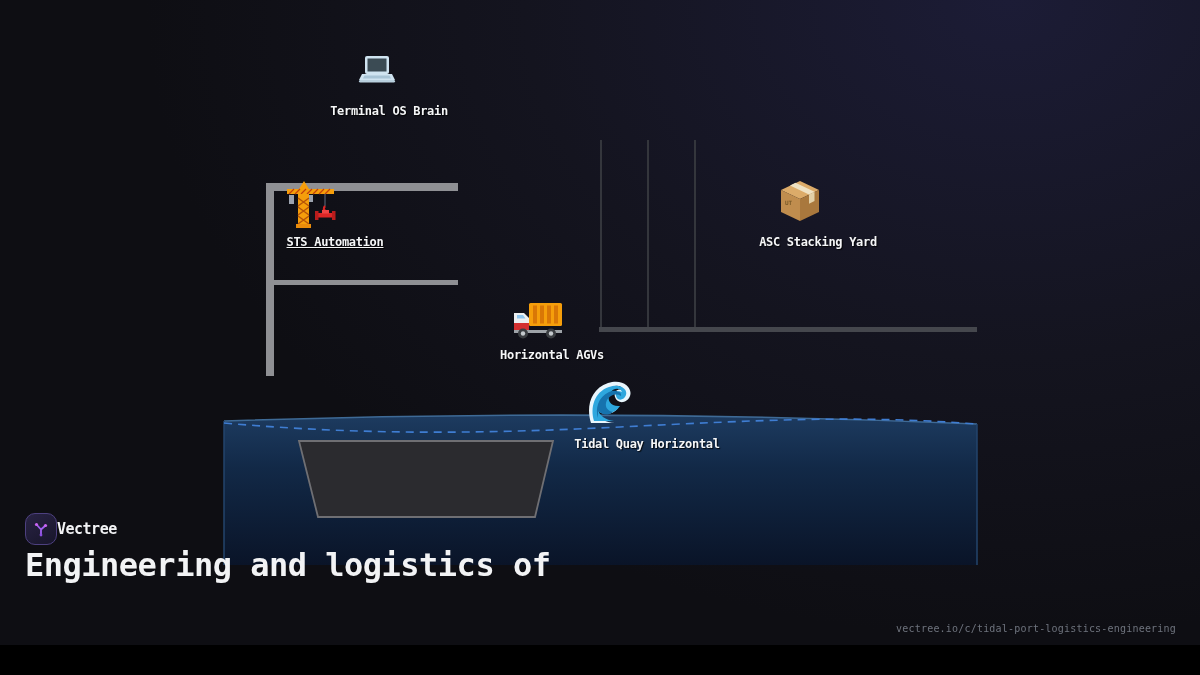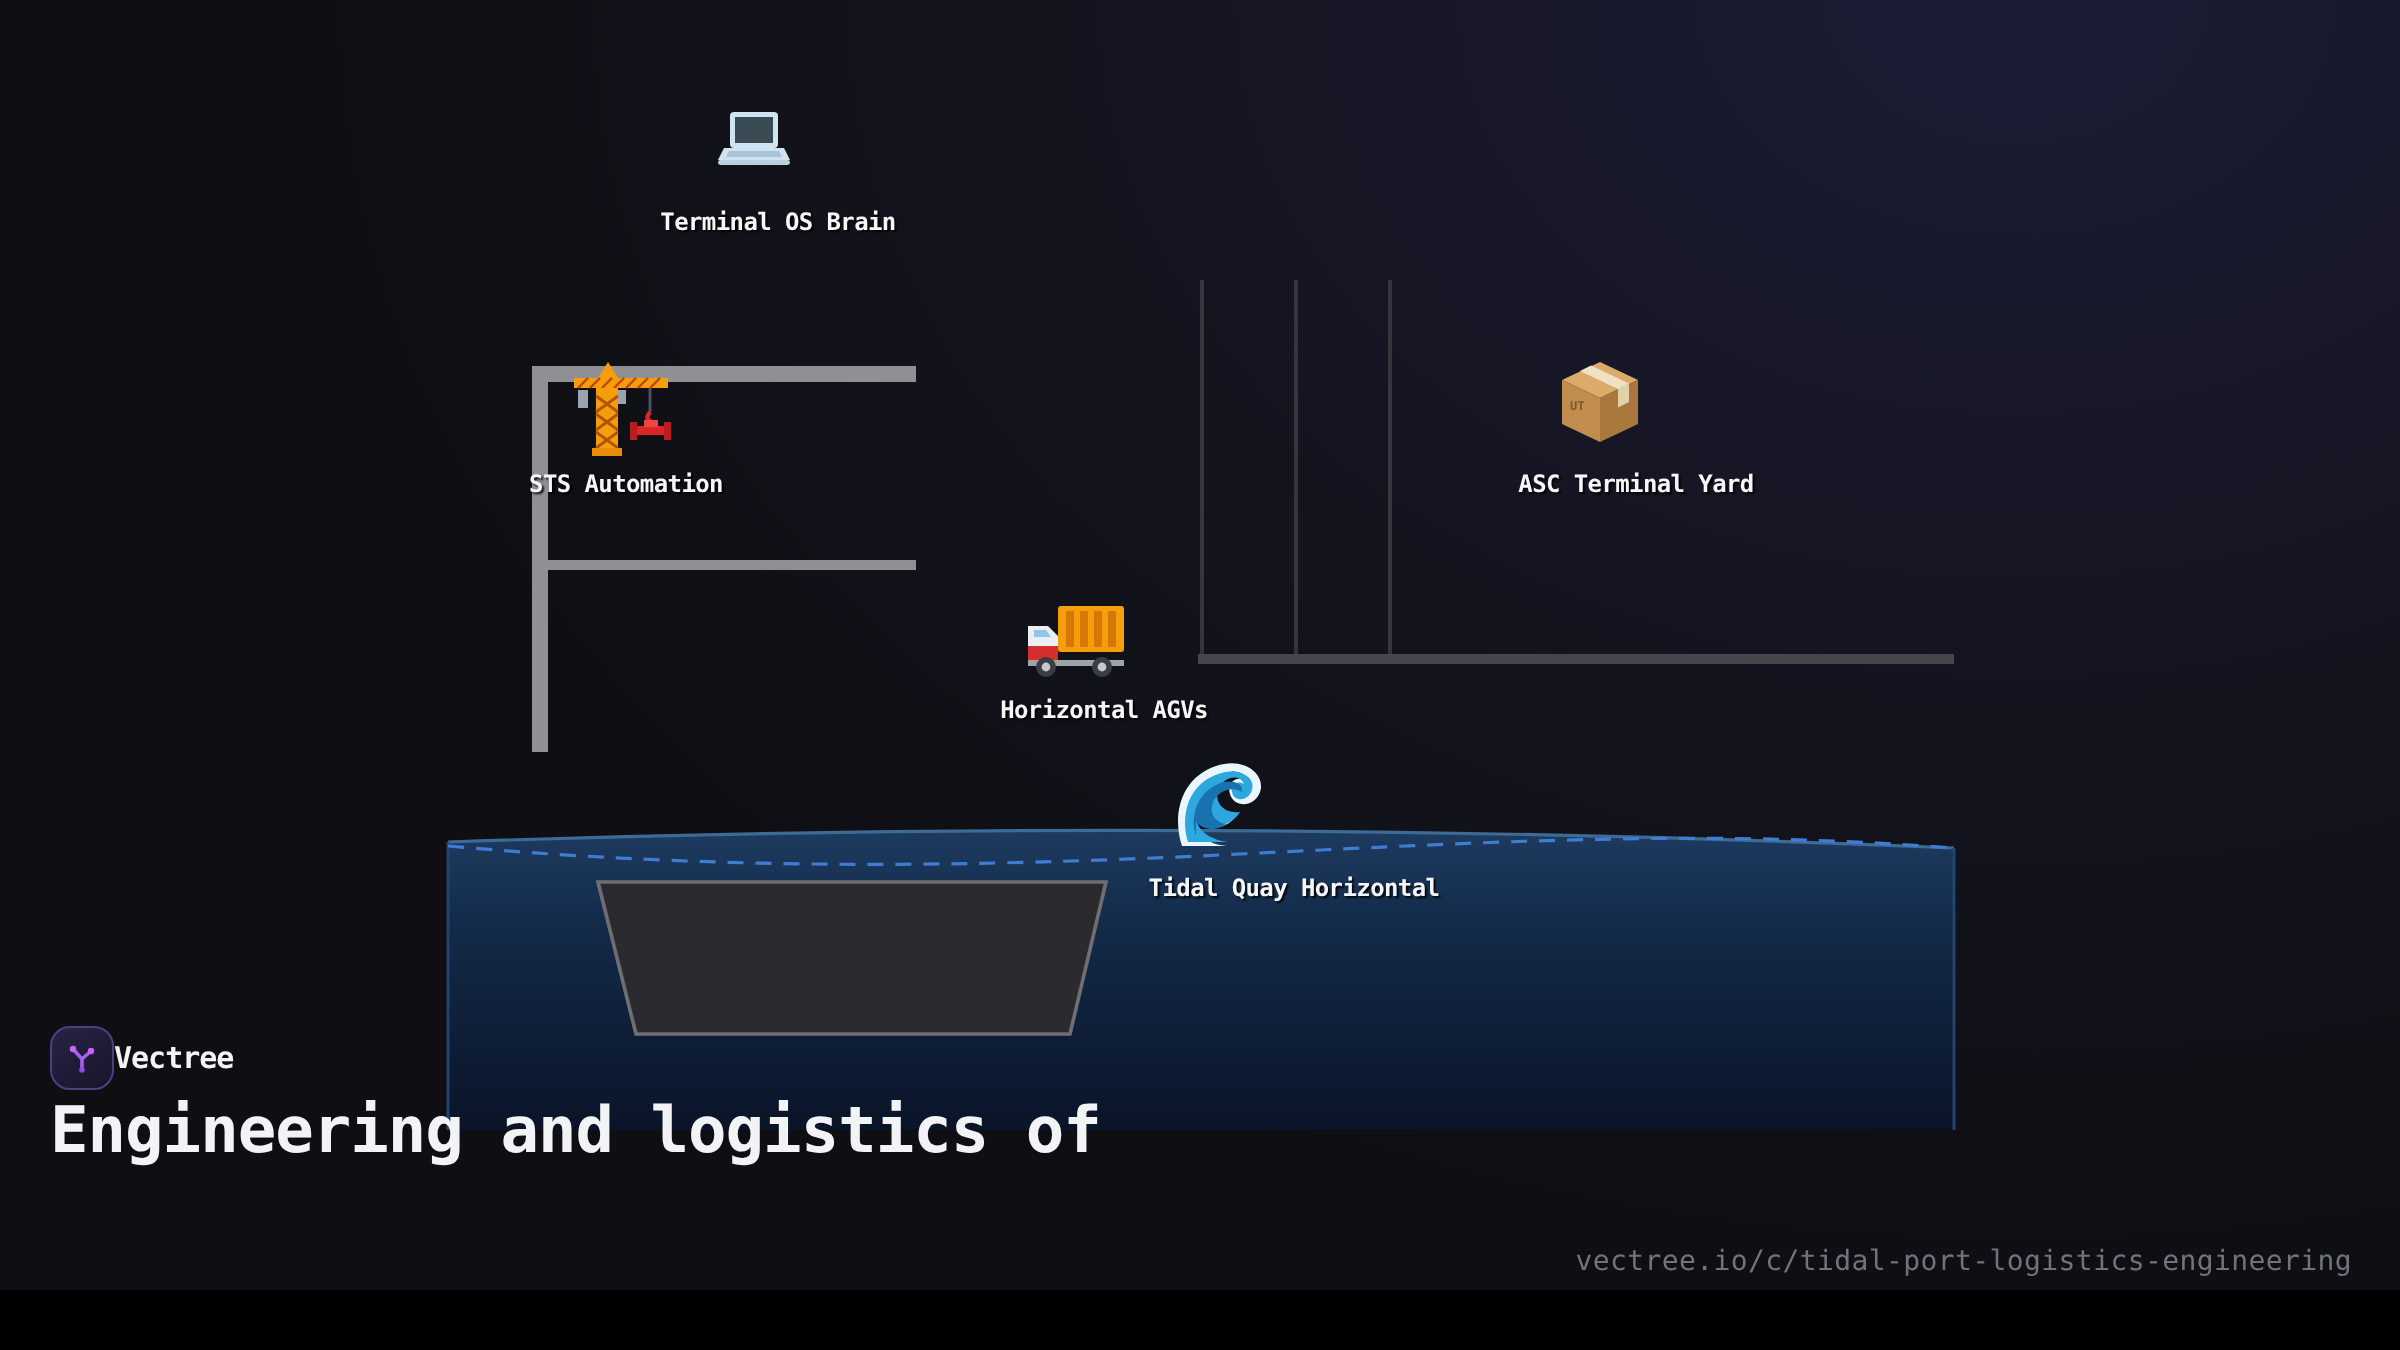--- a/index.html
+++ b/index.html
@@ -28,21 +28,21 @@
     border:1px solid #4d4080; display:flex; align-items:center; justify-content:center;
   }
   #brand-name { color:#f2f3f5; font-size:15px; font-weight:bold; letter-spacing:-0.5px; }
   #page-title {
     position:absolute; left:25px; top:549px; width:740px;
     color:#f2f3f5; font-size:32px; font-weight:bold; line-height:33px;
     letter-spacing:-0.5px; white-space:nowrap;
   }
   #footer-url {
     position:absolute; right:24px; top:623px;
-    color:#6e737d; font-size:14px; letter-spacing:0.2px; white-space:nowrap;text-align:center;
+    color:#6e737d; font-size:10px; letter-spacing:0.2px; white-space:nowrap;text-align:center;
   }
 </style>
 </head>
 <body>
 
 <div id="canvas">
 
   <div class="bar" style="left:266px; top:183px; width:192px; height:8px;"></div>
   <div class="bar" style="left:266px; top:183px; width:8px; height:193px;"></div>
   <div class="bar" style="left:273px; top:280px; width:185px; height:5px;"></div>
@@ -86,31 +86,31 @@
     <rect x="13" y="14" width="11" height="31" fill="#f59e0b"></rect>
     <path d="M13,18 l11,8 M24,18 l-11,8 M13,27 l11,8 M24,27 l-11,8 M13,36 l11,8 M24,36 l-11,8" stroke="#b45309" stroke-width="1.4" fill="none"></path>
     <rect x="11" y="44" width="15" height="4" fill="#ea8c0a"></rect>
     <line x1="40" y1="14" x2="40" y2="26" stroke="#4b5563" stroke-width="1.4"></line>
     <path d="M40,26 q-3,4 1,5" stroke="#dc2626" stroke-width="2.2" fill="none"></path>
     <rect x="31" y="33" width="19" height="4.5" fill="#dc2626"></rect>
     <rect x="30" y="31" width="3.5" height="9" fill="#b91c1c"></rect>
     <rect x="47" y="31" width="3.5" height="9" fill="#b91c1c"></rect>
     <rect x="37" y="30" width="7" height="3.5" fill="#ef4444"></rect>
   </svg>
-  <div class="node-label" style="left:313px; top:235px;">STS Automation</div>
+  <div class="node-label" style="left:335px; top:235px;text-decoration:underline;">STS Automation</div>
 
   <svg class="node-icon" style="left:777px; top:178px;" width="46" height="48" viewBox="0 0 46 48">
     <polygon points="23,3 42,12 23,21 4,12" fill="#dcab69"></polygon>
     <polygon points="4,12 4,34 23,43 23,21" fill="#c08d4e"></polygon>
     <polygon points="42,12 42,34 23,43 23,21" fill="#a9783d"></polygon>
     <polygon points="13,7.5 32,16.5 37.5,13.8 18.5,4.8" fill="#efe2c4"></polygon>
     <polygon points="32,16.5 37.5,13.8 37.5,23 32,25.8" fill="#e2d0a8"></polygon>
     <text x="8" y="27" font-size="6" font-weight="bold" fill="#7a5a28" font-family="DejaVu Sans Mono, monospace">UT</text>
   </svg>
-  <div class="node-label" style="left:818px; top:235px;">ASC Terminal Yard</div>
+  <div class="node-label" style="left:818px; top:235px;">ASC Stacking Yard</div>
 
   <svg class="node-icon" style="left:512px; top:300px;" width="54" height="40" viewBox="0 0 54 40">
     <rect x="17" y="3" width="33" height="23" rx="1.5" fill="#f59e0b"></rect>
     <rect x="21" y="5.5" width="4" height="18" fill="#d97706"></rect>
     <rect x="28" y="5.5" width="4" height="18" fill="#d97706"></rect>
     <rect x="35" y="5.5" width="4" height="18" fill="#d97706"></rect>
     <rect x="42" y="5.5" width="4" height="18" fill="#d97706"></rect>
     <path d="M2,13 L12,13 L17,18 L17,30 L2,30 Z" fill="#eceff1"></path>
     <rect x="2" y="23" width="15" height="7" fill="#d32f2f"></rect>
     <polygon points="5,15 11,15 13.5,18.5 5,18.5" fill="#8fc6ee"></polygon>

